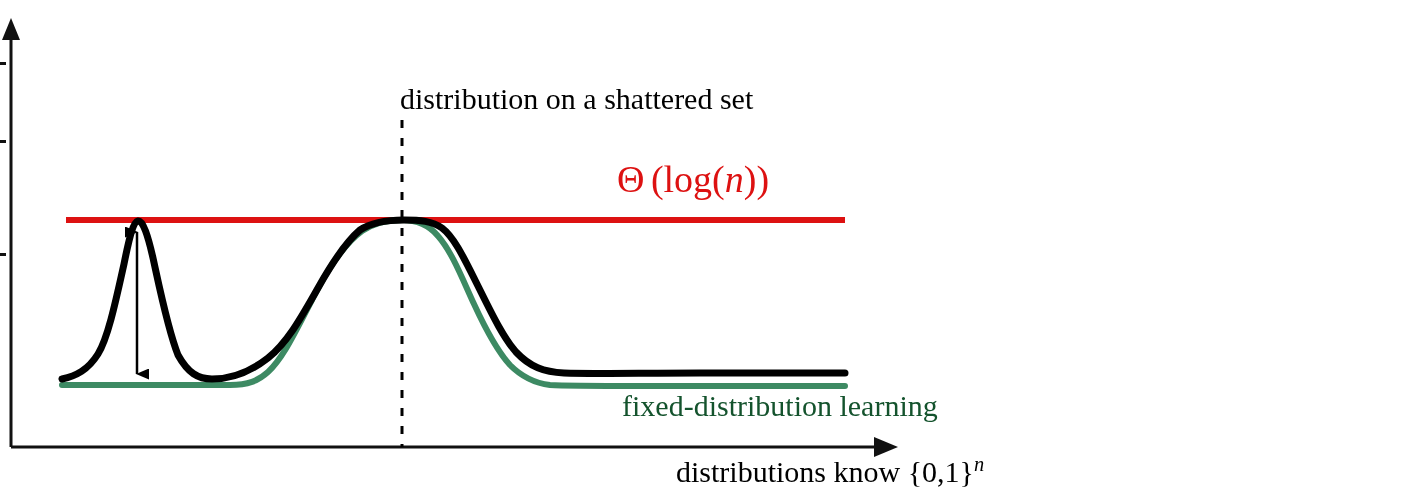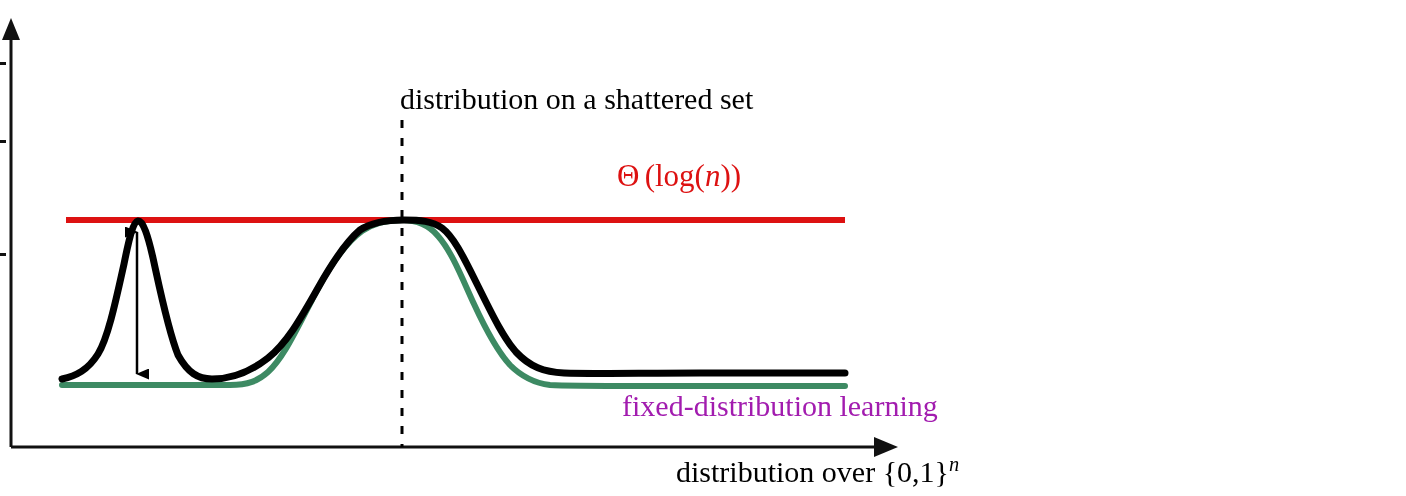--- a/index.html
+++ b/index.html
@@ -32,34 +32,34 @@
   }
   #label-shattered-set {
     left: 400px;
     top: 84px;
     font-size: 30px;
     color: #000000;
   }
   #label-theta-log-n {
     left: 617px;
     top: 160px;
-    font-size: 31px;
+    font-size: 38px;
     color: #dd1111;
   }
   #label-algorithm-no-know {
     left: 619px;
     top: 335px;
     font-size: 30px;
     color: #000000;
   }
   #label-fixed-distribution {
     left: 622px;
     top: 391px;
     font-size: 30px;
-    color: #a21caf;
+    color: #14532d;
   }
   #label-x-axis {
     left: 676px;
     top: 457px;
     font-size: 30px;
     color: #000000;
   }
   .mathit {
     font-style: italic;
     font-family: "Liberation Serif", "DejaVu Serif", serif;
@@ -138,15 +138,15 @@
     <line x1="137" y1="232" x2="137" y2="374" stroke="#000000" stroke-width="2.5" marker-start="url(#gap-arrow-start)" marker-end="url(#gap-arrow-end)"></line>
   </svg>
 
   <div class="lbl" id="label-shattered-set">distribution on a shattered set</div>
 
   <div class="lbl" id="label-theta-log-n"><span>Θ</span><span class="thinsp"></span><span>(</span><span>log(</span><span class="mathit">n</span><span>))</span></div>
 
 
   <div class="lbl" id="label-fixed-distribution">fixed-distribution learning</div>
 
-  <div class="lbl" id="label-x-axis"><span>distribution over {0,1}</span><span class="sup-n">n</span></div>
+  <div class="lbl" id="label-x-axis"><span>distributions know {0,1}</span><span class="sup-n">n</span></div>
 
 </div>
 
 </body></html>

